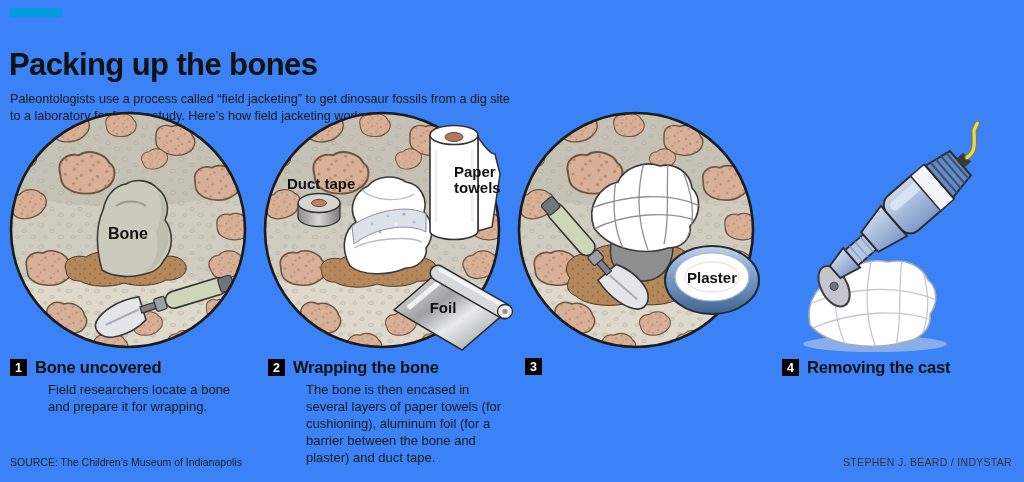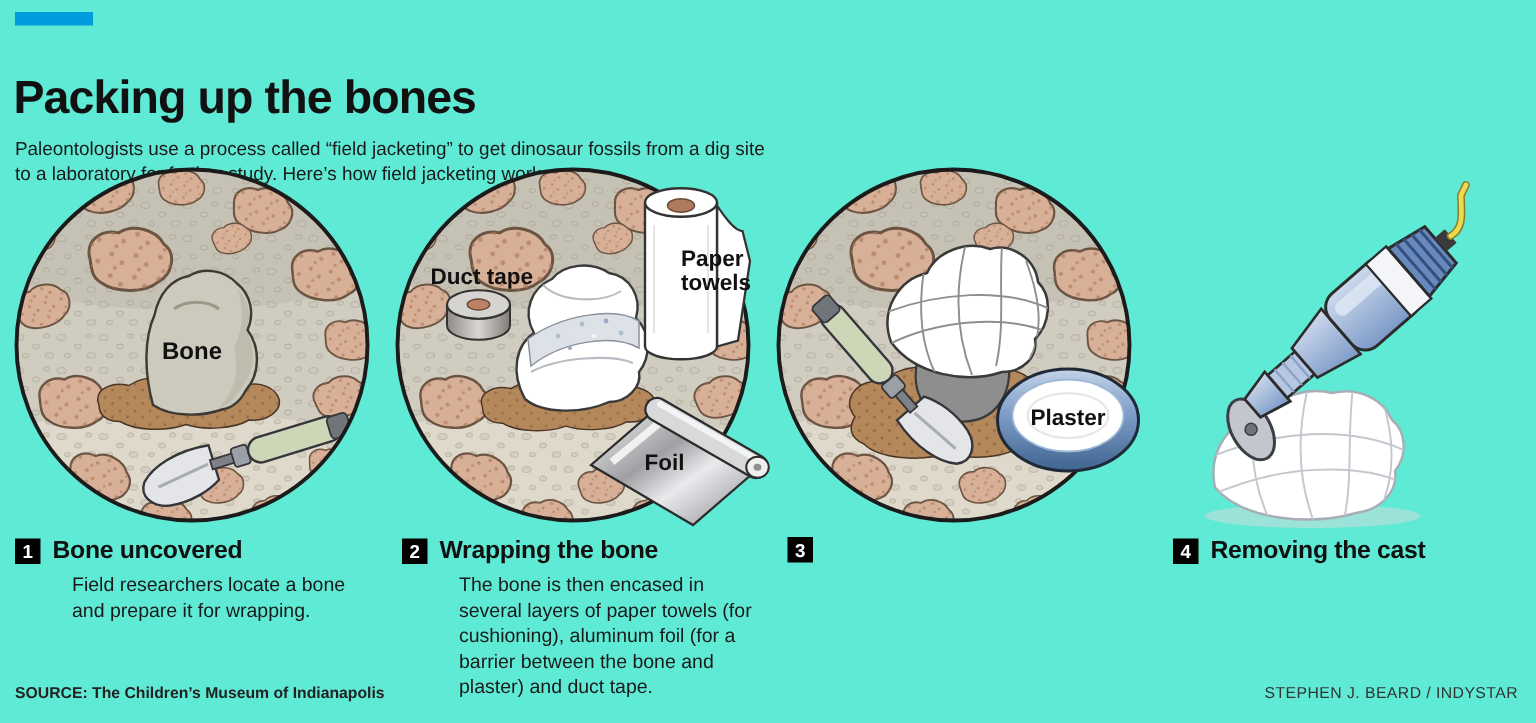--- a/index.html
+++ b/index.html
@@ -1,36 +1,36 @@
 <!DOCTYPE html>
 <html style="--accent: #009CDE; --rock: #d8b097; --dirt: #b5885c; --ground: #d0ccc0; --cord: #ecd94f; --plaster-bowl-blue: #5d84b8; --saw-blue: #8ba6d2;"><head>
 <meta charset="utf-8">
 <style>
   :root{
     --accent:#009CDE; --rock:#d8b097; --dirt:#b5885c; --ground:#d0ccc0;
     --cord:#ecd94f;
   }
   html,body{margin:0;padding:0;background:#fff;}
   body{font-family:"Liberation Sans",sans-serif;color:#111;}
-  .canvas{position:relative;width:1024px;height:482px;background:#5eead4;overflow:hidden;}
+  .canvas{position:relative;width:1024px;height:482px;background:#3b82f6;overflow:hidden;}
   .kicker{position:absolute;left:10px;top:8px;width:52px;height:9px;background:var(--accent);}
   .title{position:absolute;left:9px;top:26px;font-size:31px;font-weight:bold;letter-spacing:-0.6px;}
   .intro{position:absolute;left:10px;top:78px;font-size:12.6px;line-height:1.4;white-space:pre-line;color:#1a1a1a;}
   .fig{position:absolute;top:110px;width:240px;height:240px;}
   .fig svg{overflow:visible;font-family:inherit;}
   #fig1{left:8px;} #fig2{left:262px;} #fig3{left:516px;} #fig4{left:780px;}
   .step{position:absolute;top:358px;}
   #step1{left:10px;width:242px;} #step2{left:268px;width:242px;}
   #step3{left:525px;width:244px;} #step4{left:782px;width:242px;}
   .head{display:flex;align-items:center;gap:8px;}
   .badge{width:17px;height:17px;background:#000;color:#fff;font-size:12.5px;font-weight:bold;
          display:flex;align-items:center;justify-content:center;flex:0 0 17px;}
   .step h2{margin:0;font-size:16.5px;font-weight:bold;letter-spacing:-0.2px;}
   .body{margin:5px 0 0 38px;font-size:13px;line-height:1.3;white-space:pre-line;color:#1a1a1a;}
-  .source{position:absolute;left:10px;top:456px;font-size:10.5px;color:#222;font-weight:bold;}
+  .source{position:absolute;left:10px;top:456px;font-size:10.5px;color:#222;}
   .credit{position:absolute;right:12px;top:456px;font-size:10.5px;color:#333;letter-spacing:0.3px;}
   .lbl{font-weight:bold;font-size:15px;fill:#111;}
   .lbl-big{font-weight:bold;font-size:16px;fill:#111;}
 </style>
 </head>
 <body>
 
 <div class="canvas">
 
   <svg width="0" height="0" style="position:absolute" aria-hidden="true">

